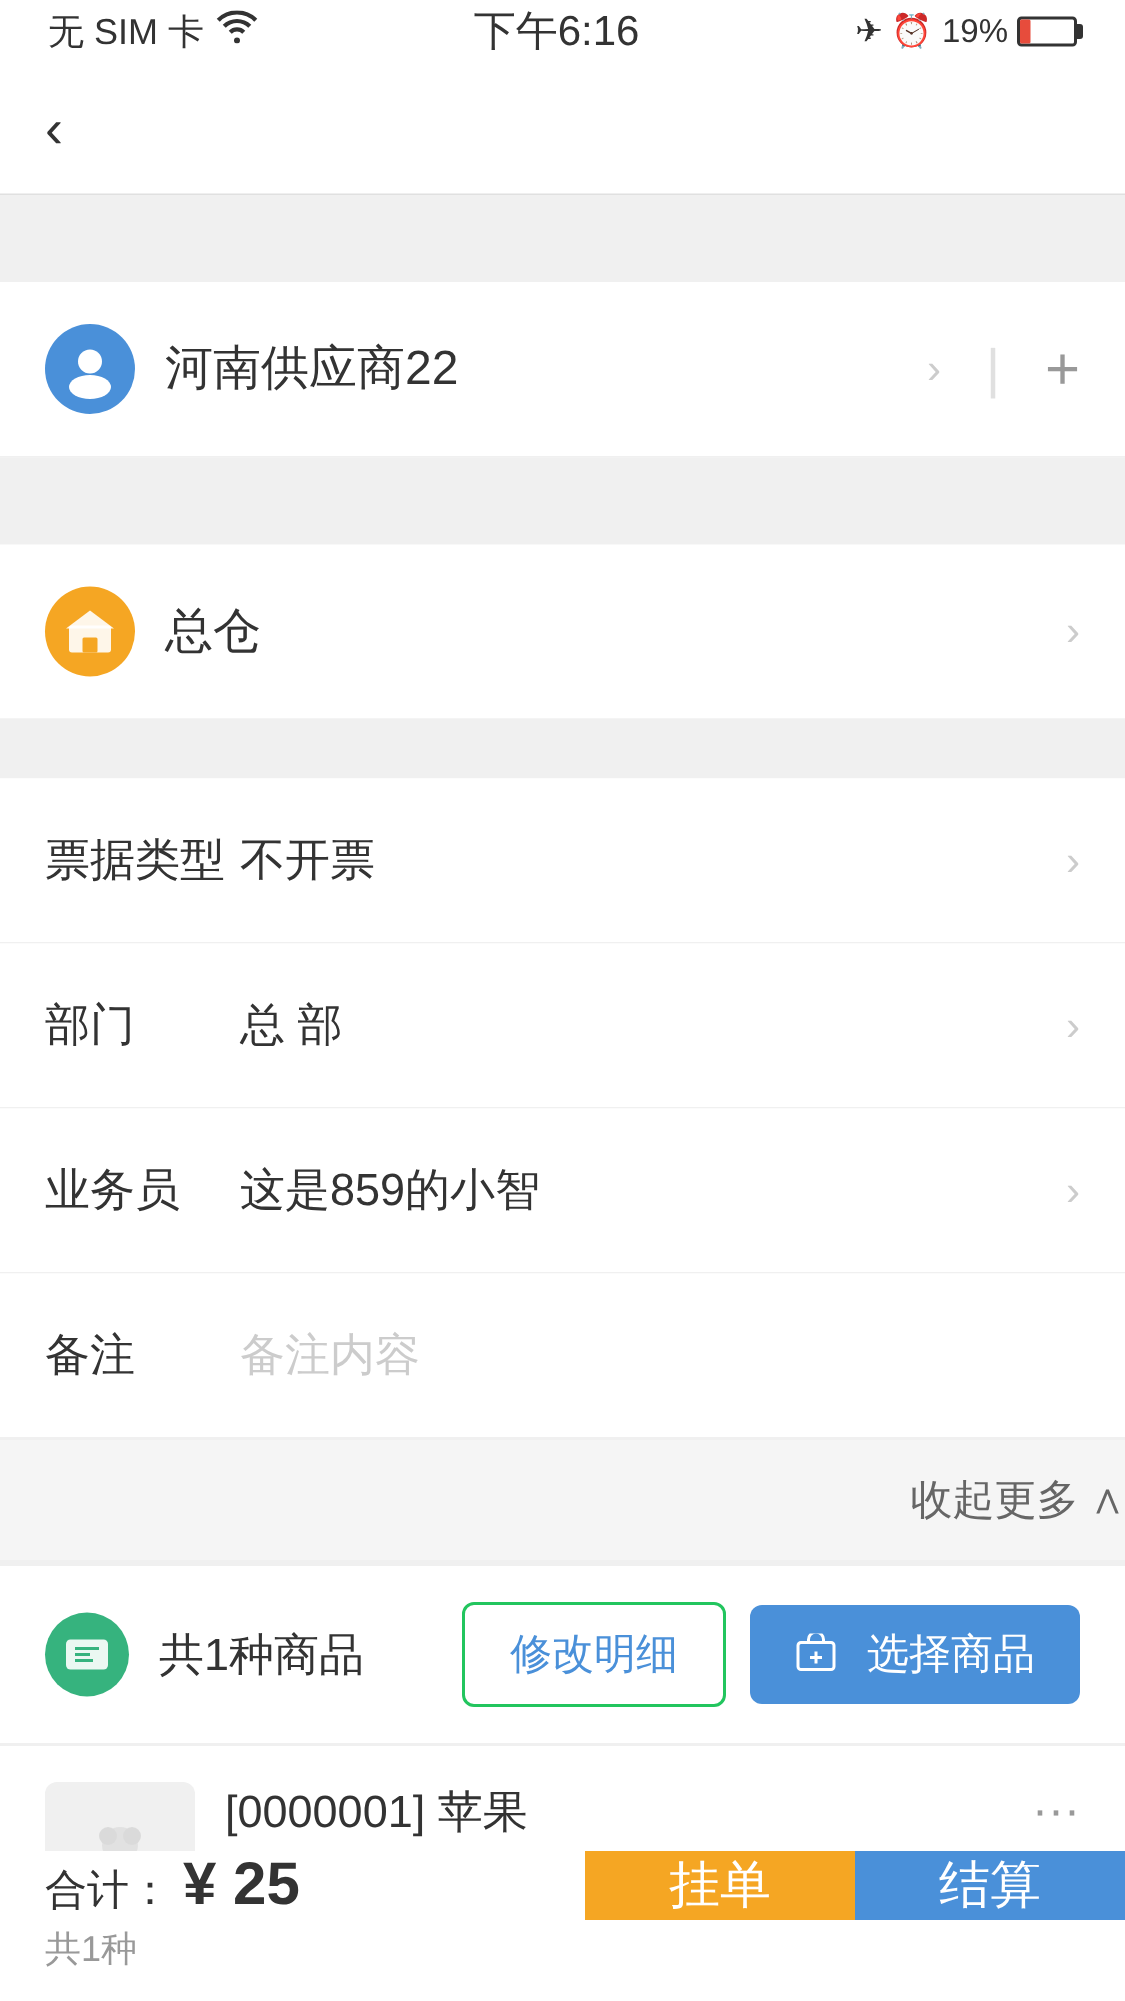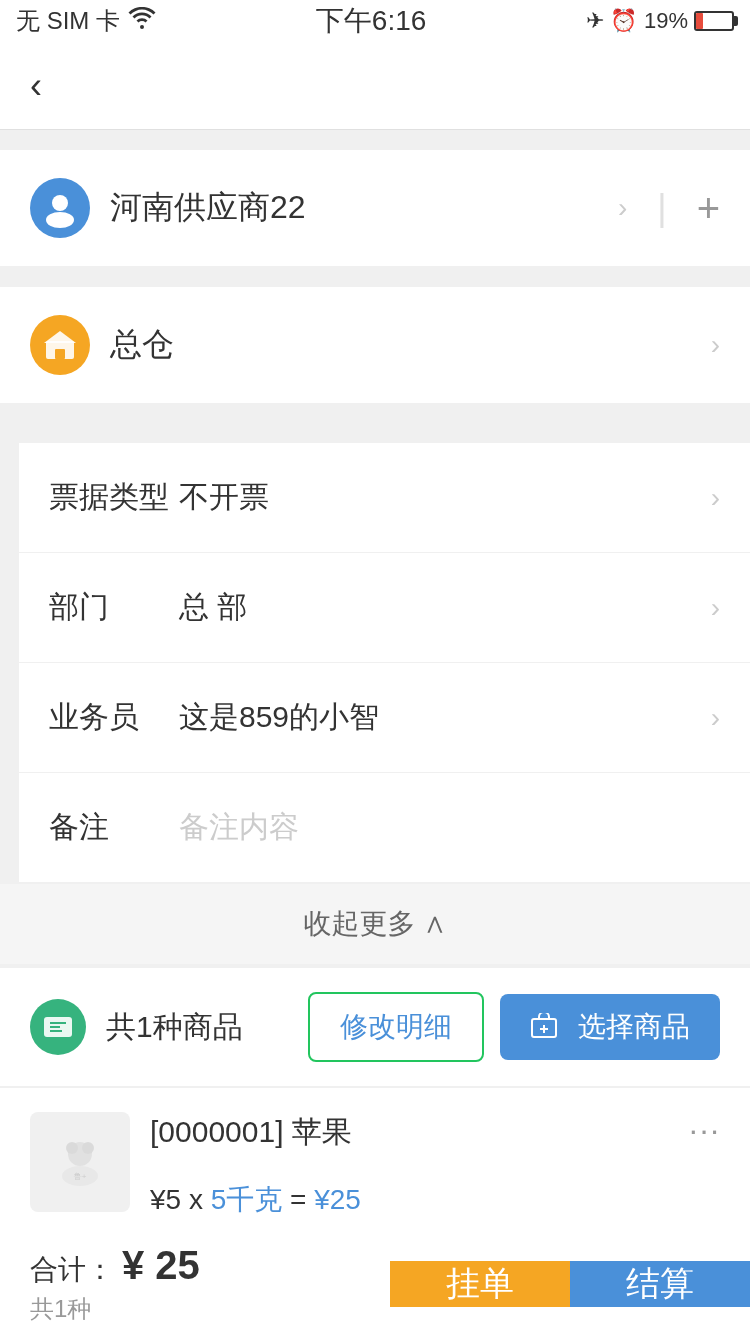--- a/index.html
+++ b/index.html
@@ -14,21 +14,21 @@
     }
 
     
     .status-bar {
       width: 100%;
       height: 42px;
       background: #fff;
       display: flex;
       align-items: center;
       justify-content: space-between;
-      padding: 0 16px;
+      padding: 0 32px;
       font-size: 24px;
       color: #333;
     }
     .status-left {
       display: flex;
       align-items: center;
       gap: 8px;
     }
     .status-center {
       font-size: 28px;
@@ -95,20 +95,21 @@
     
     .section-divider {
       height: 20px;
       background: #f0f0f0;
     }
 
     
     .card {
       background: #fff;
       margin-bottom: 0;
+      margin-top: 38px;
     }
 
     
     .supplier-row {
       display: flex;
       align-items: center;
       padding: 28px 30px;
       background: #fff;
       border-bottom: 1px solid #f0f0f0;
     }
@@ -173,21 +174,20 @@
     .warehouse-name {
       flex: 1;
       font-size: 32px;
       color: #333;
     }
 
     
     .form-section {
       background: #fff;
       margin-top: 20px;
-      margin-left: 19px;
     }
     .form-row {
       display: flex;
       align-items: center;
       padding: 34px 30px;
       border-bottom: 1px solid #f0f0f0;
       background: #fff;
     }
     .form-label {
       font-size: 30px;
@@ -206,21 +206,21 @@
     .form-row:last-child {
       border-bottom: none;
     }
 
     
     .collapse-row {
       background: #f5f5f5;
       height: 80px;
       display: flex;
       align-items: center;
-      justify-content: center;
+      justify-content: flex-end;
       margin-top: 2px;
       cursor: pointer;
     }
     .collapse-text {
       font-size: 28px;
       color: #666;
     }
 
     
     .products-header {
@@ -313,21 +313,21 @@
       margin-left: 10px;
     }
 
     
     .bottom-bar {
       position: fixed;
       bottom: 0;
       width: 750px;
       height: 100px;
       display: flex;
-      align-items: center;
+      align-items: flex-start;
       background: #fff;
     }
     .bottom-total {
       flex: 1;
       display: flex;
       flex-direction: column;
       justify-content: center;
       padding: 0 30px;
       background: #fff;
     }

